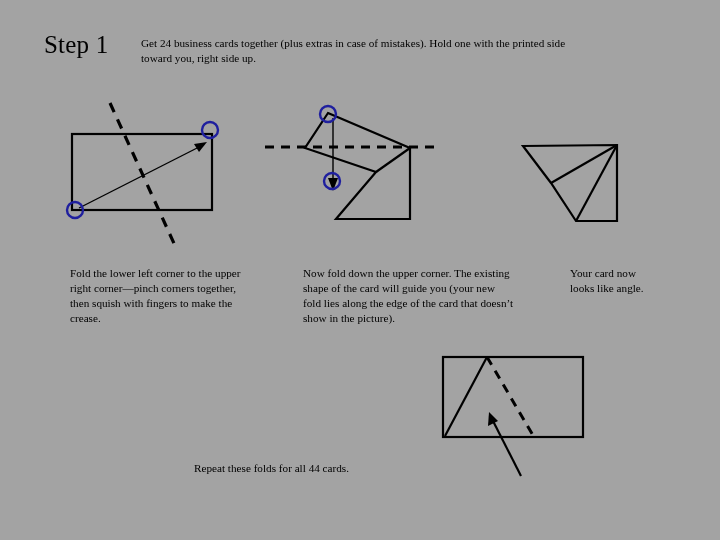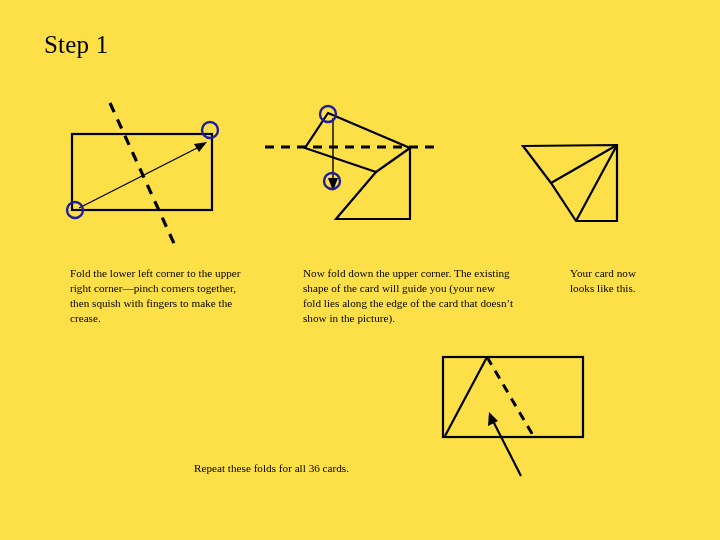--- a/index.html
+++ b/index.html
@@ -16,21 +16,21 @@
     font-family: "Liberation Serif", "DejaVu Serif", serif;
     color: #000000;
   }
 
   #page {
     position: absolute;
     left: 0;
     top: 0;
     width: 720px;
     height: 540px;
-    background: #fde047;
+    background: #a3a3a3;
   }
 
   .abs { position: absolute; }
 
   
   #step-title {
     left: 44px;
     top: 30px;
     font-size: 25px;
     line-height: 30px;
@@ -106,20 +106,21 @@
   }
   .arrow-head { fill: #000000; }
 </style>
 </head>
 <body>
 
 <div id="page">
 
   <div class="abs" id="step-title">Step 1</div>
 
+  <div class="abs" id="step-intro">Get 24 business cards together (plus extras in case of mistakes). Hold one with the printed side toward you, right side up.</div>
 
   <svg class="fig" id="fig1" style="left:40px; top:90px; width:230px; height:180px;" viewBox="40 90 230 180">
 
     <rect class="stroke-k" x="72" y="134" width="140" height="76"></rect>
 
     <line class="dash-k" x1="110" y1="103" x2="177" y2="250"></line>
 
     <g>
       <line class="arrow-line" x1="79" y1="208" x2="203" y2="145"></line>
       <polygon class="arrow-head" points="207,142 194,144 199,152"></polygon>
@@ -169,19 +170,19 @@
     <g>
       <line class="arrow-line-bold" x1="521" y1="476" x2="492" y2="419"></line>
       <polygon class="arrow-head" points="489,412 488,426 498,421"></polygon>
     </g>
   </svg>
 
   <div class="abs caption" id="caption-1">Fold the lower left corner to the upper right corner—pinch corners together, then squish with fingers to make the crease.</div>
 
   <div class="abs caption" id="caption-2">Now fold down the upper corner. The existing shape of the card will guide you (your new fold lies along the edge of the card that doesn’t show in the picture).</div>
 
-  <div class="abs caption" id="caption-3">Your card now looks like this.</div>
+  <div class="abs caption" id="caption-3">Your card now looks like angle.</div>
 
 
-  <div class="abs caption" id="caption-4b">Repeat these folds for all 36 cards.</div>
+  <div class="abs caption" id="caption-4b">Repeat these folds for all 44 cards.</div>
 
 
 </div>
 
 </body></html>

